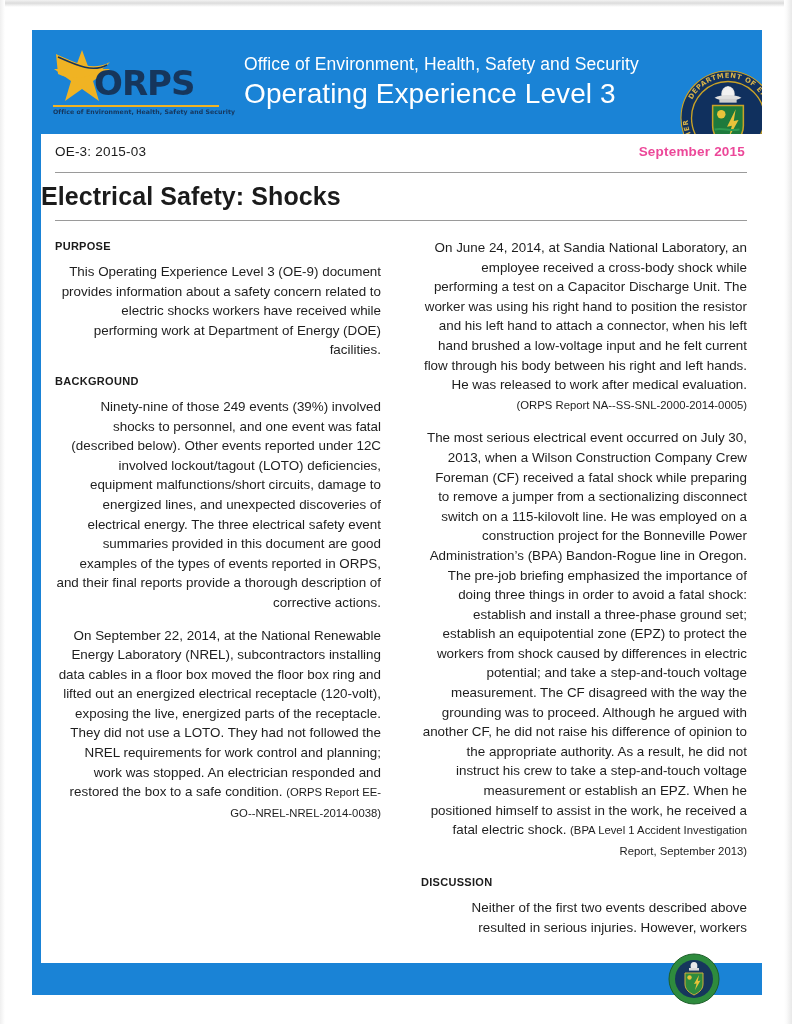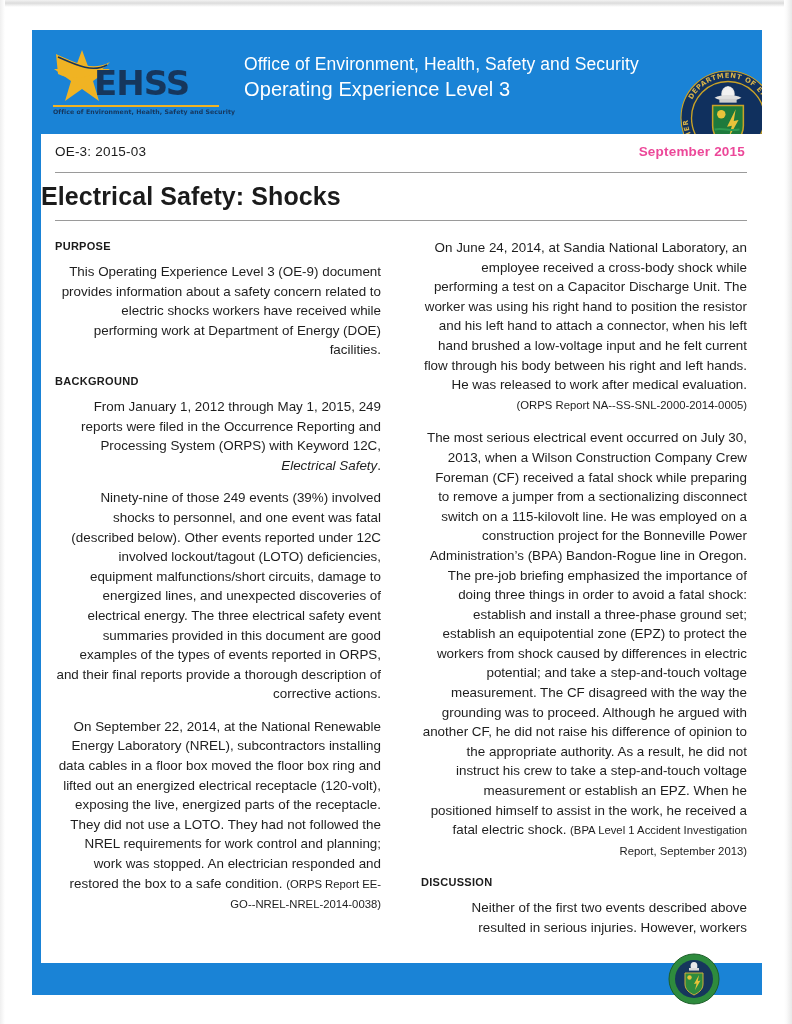--- a/index.html
+++ b/index.html
@@ -78,21 +78,21 @@
     width: 420px;
     color: #ffffff;
     font-size: 17.5px;
     font-weight: 400;
     letter-spacing: 0.1px;
   }
   .hdr-line2 {
     position: absolute; left: 212px; top: 48px;
     width: 430px;
     color: #ffffff;
-    font-size: 20px;
+    font-size: 28px;
     font-weight: 400;
     letter-spacing: 0.1px;
   }
   
   .seal {
     position: absolute;
     border-radius: 50%;
   }
 
   
@@ -184,21 +184,21 @@
   <div class="left-rail"></div>
 
   <div class="header">
 
     <div class="ehss-logo">
       <svg class="ehss-star" viewBox="0 0 62 58">
         <path d="M30 2 L37 21 L58 21 L41 33 L47 53 L30 41 L13 53 L19 33 L2 21 L23 21 Z" fill="#f0b323"></path>
         <path d="M4 6 C22 14 40 24 58 14 C44 30 22 34 6 26 Z" fill="#f0b323"></path>
         <path d="M6 9 C24 17 40 25 55 17" fill="none" stroke="#16365c" stroke-width="1.6"></path>
       </svg>
-      <div class="ehss-word">EHSS</div>
+      <div class="ehss-word">ORPS</div>
       <div class="ehss-rule"></div>
       <div class="ehss-tag">Office of Environment, Health, Safety and Security</div>
     </div>
 
     <div class="hdr-line1">Office of Environment, Health, Safety and Security</div>
     <div class="hdr-line2">Operating Experience Level 3</div>
 
     <svg class="seal" style="left:648px; top:40px; width:96px; height:96px;" viewBox="0 0 100 100">
       <circle cx="50" cy="50" r="49" fill="#10305e" stroke="#c9a227" stroke-width="1.2"></circle>
       <circle cx="50" cy="50" r="38" fill="#10305e" stroke="#c9a227" stroke-width="1.4"></circle>
@@ -242,21 +242,20 @@
 
         <h2 class="sec">
           <span class="sc">PURPOSE</span>
         </h2>
         <p class="para">This Operating Experience Level 3 (OE-9) document provides information about a safety concern related to electric shocks workers have received while performing work at Department of Energy (DOE) facilities.</p>
 
         <h2 class="sec">
           <span class="sc">BACKGROUND</span>
         </h2>
 
-        <p class="para"><span>From January 1, 2012 through May 1, 2015, 249 reports were filed in the Occurrence Reporting and Processing System (ORPS) with Keyword 12C, </span><span class="ital">Electrical Safety</span><span>.</span></p>
 
         <p class="para">Ninety-nine of those 249 events (39%) involved shocks to personnel, and one event was fatal (described below).  Other events reported under 12C involved lockout/tagout (LOTO) deficiencies, equipment malfunctions/short circuits, damage to energized lines, and unexpected discoveries of electrical energy.  The three electrical safety event summaries provided in this document are good examples of the types of events reported in ORPS, and their final reports provide a thorough description of corrective actions.</p>
 
         <p class="para"><span>On September 22, 2014, at the National Renewable Energy Laboratory (NREL), subcontractors installing data cables in a floor box moved the floor box ring and lifted out an energized electrical receptacle (120-volt), exposing the live, energized parts of the receptacle.  They did not use a LOTO.  They had not followed the NREL requirements for work control and planning; work was stopped.  An electrician responded and restored the box to a safe condition.  </span><span class="cite">(ORPS Report EE-GO--NREL-NREL-2014-0038)</span></p>
       </div>
 
       <div class="col col-right">
 
         <p class="para"><span>On June 24, 2014, at Sandia National Laboratory, an employee received a cross-body shock while performing a test on a Capacitor Discharge Unit.  The worker was using his right hand to position the resistor and his left hand to attach a connector, when his left hand brushed a low-voltage input and he felt current flow through his body between his right and left hands.  He was released to work after medical evaluation.  </span><span class="cite">(ORPS Report NA--SS-SNL-2000-2014-0005)</span></p>
 

